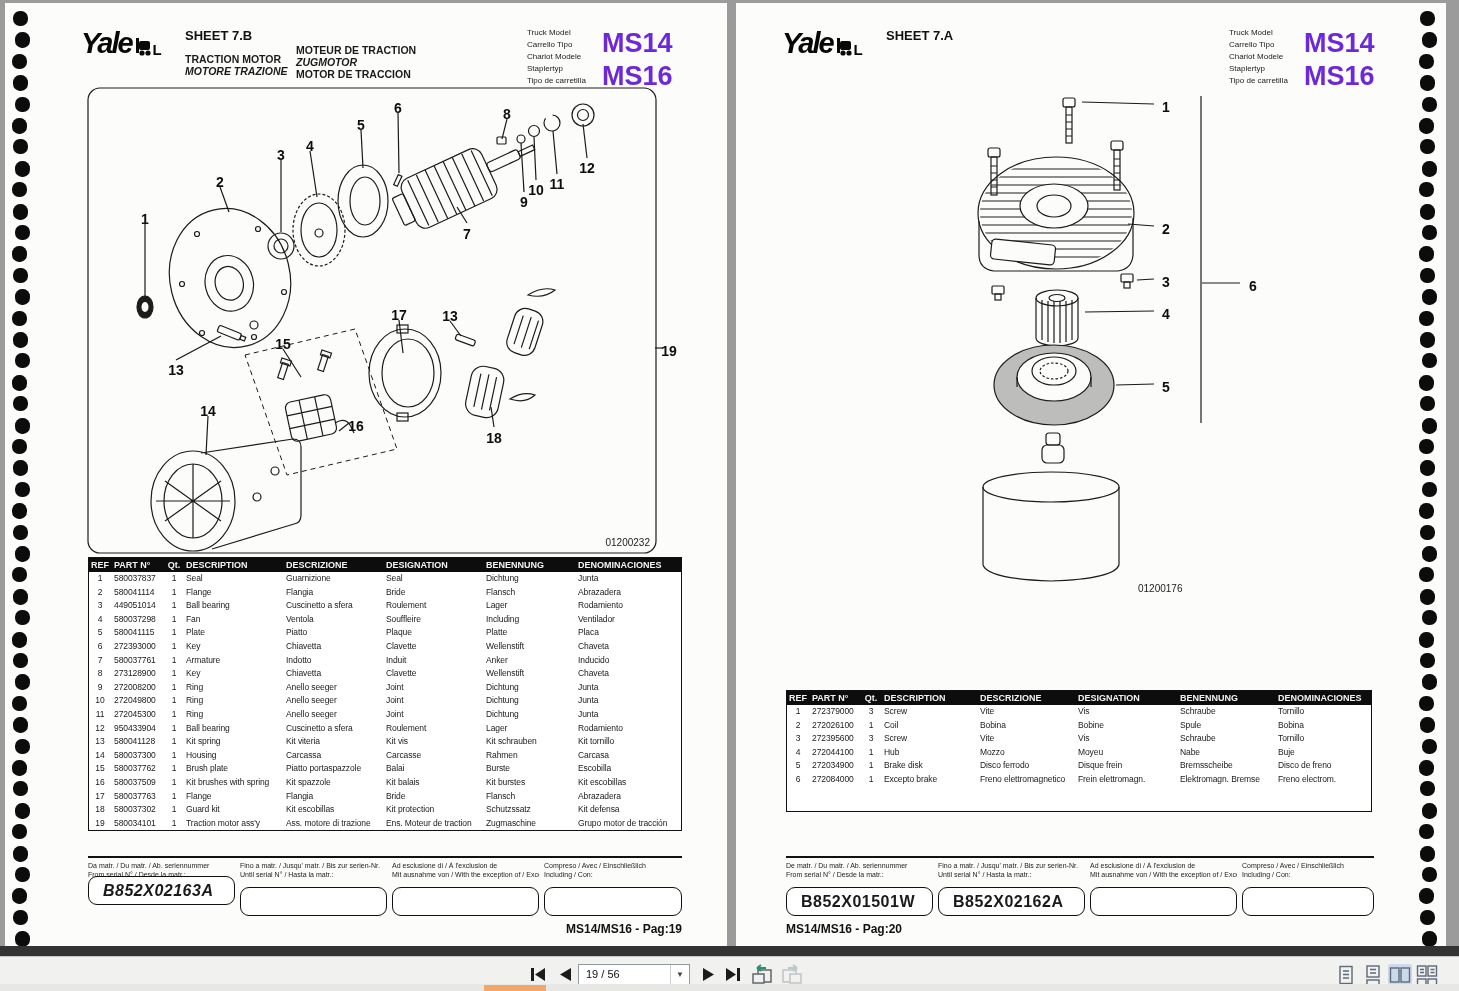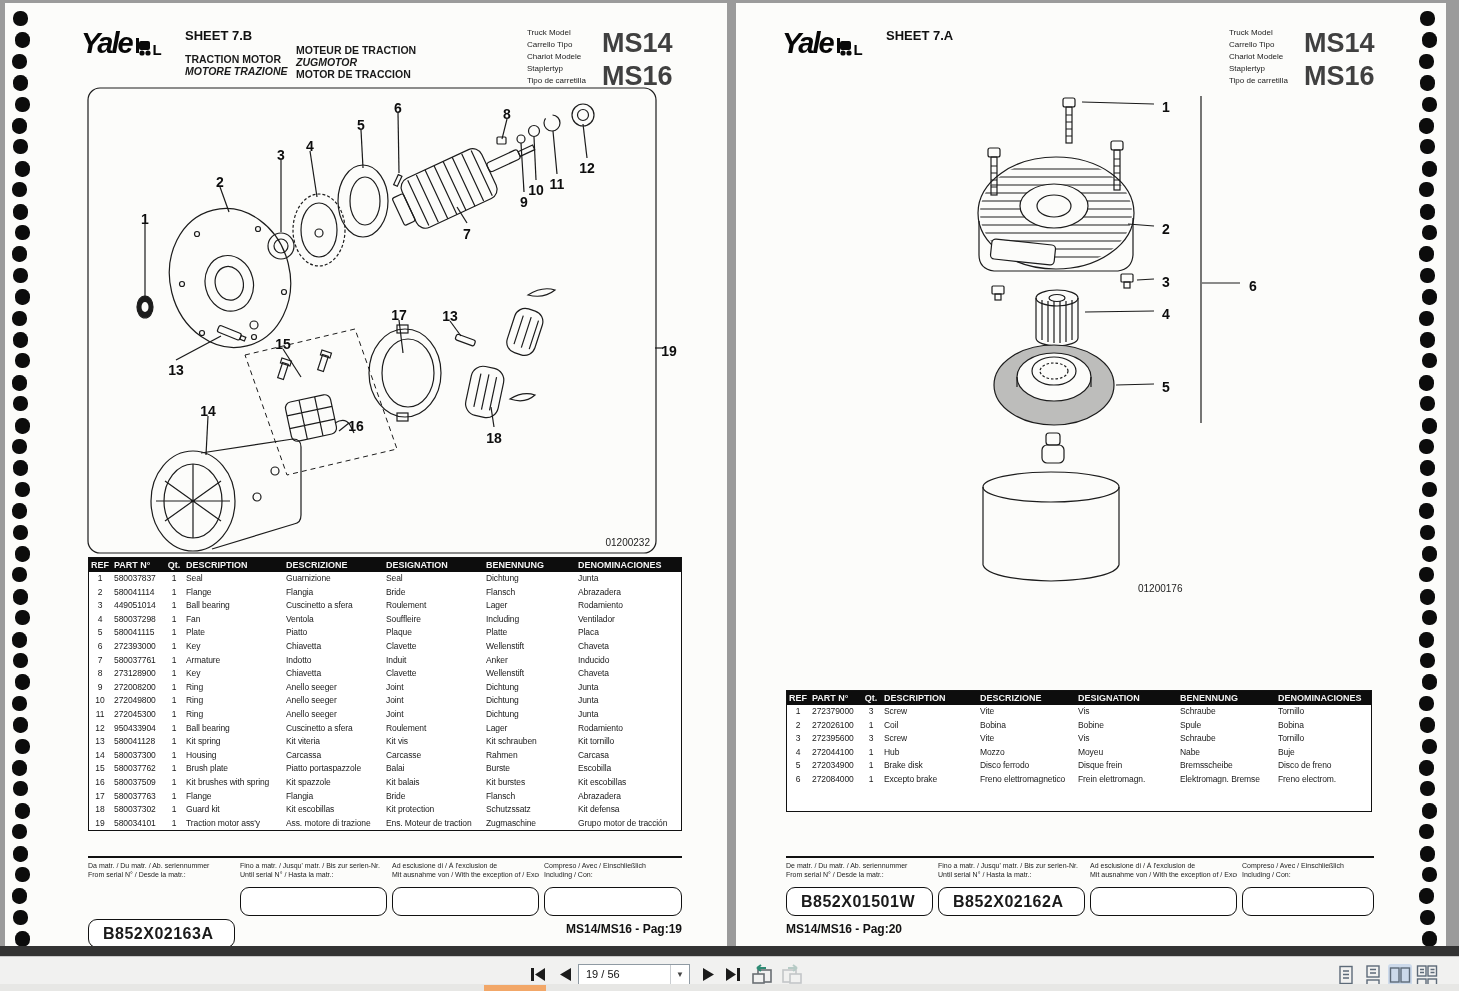--- a/index.html
+++ b/index.html
@@ -14,21 +14,21 @@
   .hole{position:absolute;background:#0c0c0c;border-radius:46%;}
   .diagram-svg{position:absolute;left:0;top:0;}
   
   .logo{position:absolute;font-style:italic;font-weight:900;font-size:29px;letter-spacing:-2px;color:#070707;}
   .logo .lg-suffix{font-size:15px;font-style:normal;letter-spacing:0;vertical-align:-2px;}
   .logo svg{vertical-align:-4px;margin-left:2px;}
   .sheet-label{position:absolute;font-size:13px;font-weight:700;color:#111;}
   .title-block{position:absolute;font-size:10.5px;font-weight:700;line-height:12px;white-space:nowrap;}
   .title-block .it{font-style:italic;}
   .truck-labels{position:absolute;font-size:8px;line-height:12px;color:#222;}
-  .models{position:absolute;font-size:27px;font-weight:700;line-height:33px;letter-spacing:0;color:#404040;}
+  .models{position:absolute;font-size:27px;font-weight:700;line-height:33px;letter-spacing:0;color:#6d28d9;}
   
   .ptable{position:absolute;border:1.5px solid #111;background:#fff;}
   .t-head{display:grid;background:#0d0d0d;color:#f4f4f4;font-size:9px;font-weight:700;height:14px;line-height:14px;}
   .t-row{display:grid;font-size:8.5px;height:13.6px;line-height:13.6px;letter-spacing:-0.1px;}
   .t-head span,.t-row span{white-space:nowrap;overflow:hidden;padding-left:3px;}
   .t-head span.c,.t-row span.c{text-align:center;padding-left:0;}
   
   .fdivider{position:absolute;height:2px;background:#111;}
   .fgroup{position:absolute;width:148px;}
   .fgroup .flbl{font-size:7px;line-height:8.5px;color:#222;white-space:nowrap;overflow:hidden;}
@@ -473,21 +473,21 @@
           <span>Grupo motor de tracción</span>
         </div>
       </div>
 
     <div class="fdivider" style="left:83px;top:853px;width:594px;"></div>
     <div id="footer-left">
         <div class="fgroup" style="left: 83px; top: 859px; width: 147px;">
           <div class="flbl">Da matr. / Du matr. / Ab. seriennummer</div>
           <div class="flbl">From serial N° / Desde la matr.:</div>
         </div>
-        <div class="serial-box" style="left: 83px; top: 916px; width: 147px;">B852X02163A</div>
+        <div class="serial-box" style="left: 83px; top: 873px; width: 147px; font-style: italic;">B852X02163A</div>
         <div class="fgroup" style="left: 235px; top: 859px; width: 147px;">
           <div class="flbl">Fino a matr. / Jusqu' matr. / Bis zur serien-Nr.</div>
           <div class="flbl">Until serial N° / Hasta la matr.:</div>
         </div>
         <div class="serial-box" style="left: 235px; top: 884px; width: 147px;"></div>
         <div class="fgroup" style="left: 387px; top: 859px; width: 147px;">
           <div class="flbl">Ad esclusione di / À l'exclusion de</div>
           <div class="flbl">Mit ausnahme von / With the exception of / Excepto:</div>
         </div>
         <div class="serial-box" style="left: 387px; top: 884px; width: 147px;"></div>

